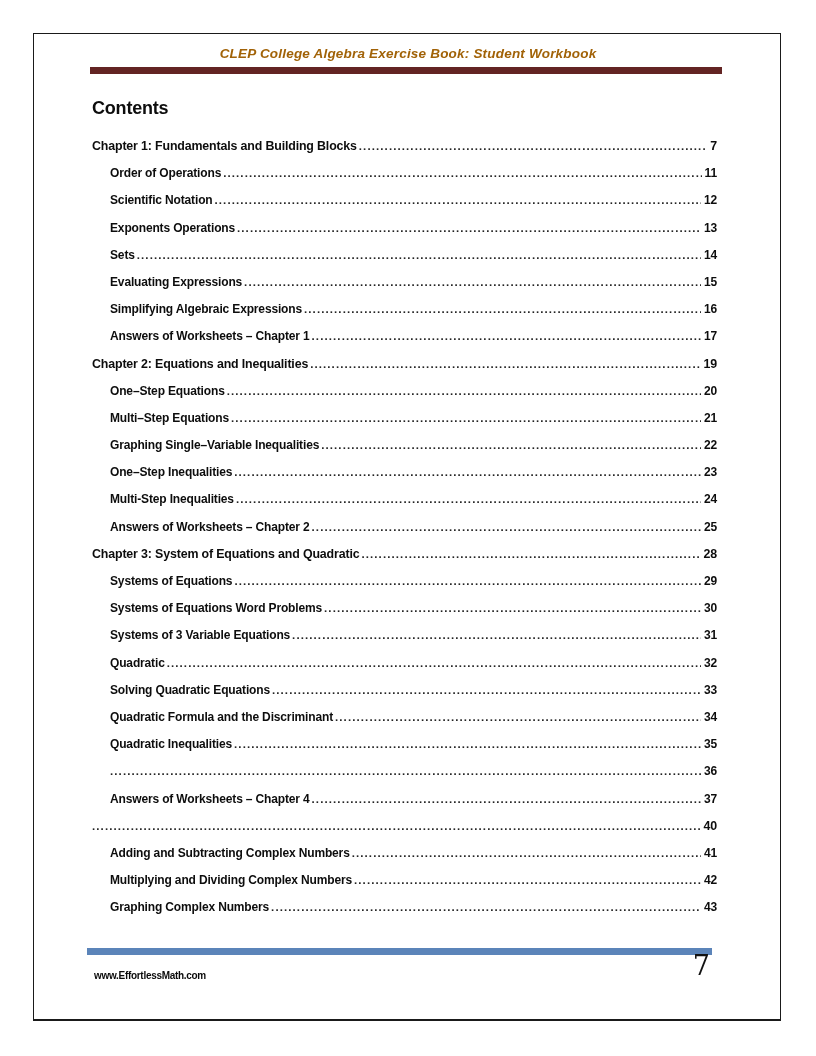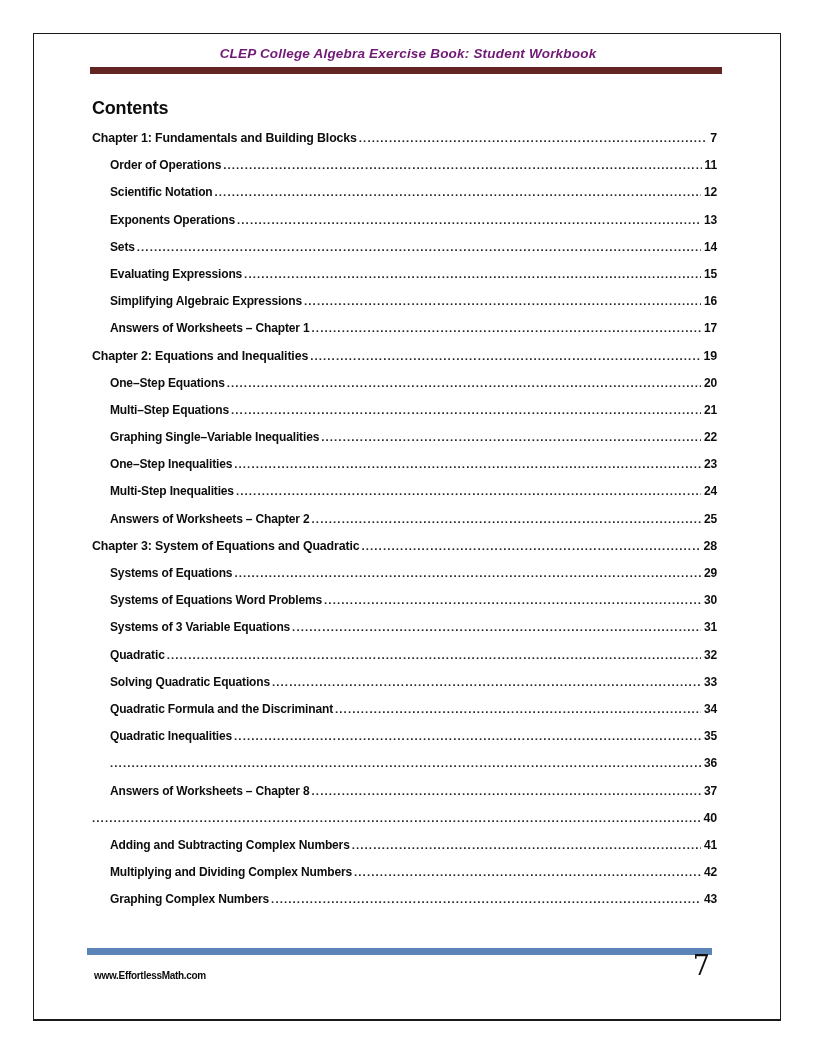--- a/index.html
+++ b/index.html
@@ -50,21 +50,21 @@
     left: 92px;
     top: 98px;
     font-size: 18px;
     font-weight: bold;
     letter-spacing: -0.2px;
     color: #0d0d0d;
   }
   .toc {
     position: absolute;
     left: 92px;
-    top: 125px;
+    top: 133px;
     width: 625px;
   }
   .toc-row {
     display: flex;
     align-items: baseline;
     height: 27.2px;
     line-height: 27.2px;
     font-size: 12px;
     font-weight: bold;
     letter-spacing: -0.15px;
@@ -122,21 +122,21 @@
     font-size: 27px;
     font-weight: normal;
     color: #111111;
   }
 </style>
 </head>
 <body>
 
 <div class="page-border"></div>
 
-<div class="header-title" style="color: #701a75;">CLEP College Algebra Exercise Book: Student Workbook</div>
+<div class="header-title" style="color: #a16207;">CLEP College Algebra Exercise Book: Student Workbook</div>
 
 <div class="header-rule" style="background: rgb(99, 36, 35);"></div>
 
 <div class="contents-heading">Contents</div>
 
 <div class="toc">
     <div class="toc-row chapter">
       <span class="toc-label">Chapter 1: Fundamentals and Building Blocks</span>
       <span class="toc-leader">................................................................................................................................................................................................................................................................................................................................................................................................................</span>
       <span class="toc-page">7</span>
@@ -249,21 +249,21 @@
     <div class="toc-row section">
       <span class="toc-label">Quadratic Inequalities</span>
       <span class="toc-leader">................................................................................................................................................................................................................................................................................................................................................................................................................</span>
       <span class="toc-page">35</span>
     </div>
     <div class="toc-row section">
       <span class="toc-leader">................................................................................................................................................................................................................................................................................................................................................................................................................</span>
       <span class="toc-page">36</span>
     </div>
     <div class="toc-row section">
-      <span class="toc-label">Answers of Worksheets – Chapter 8</span>
+      <span class="toc-label">Answers of Worksheets – Chapter 4</span>
       <span class="toc-leader">................................................................................................................................................................................................................................................................................................................................................................................................................</span>
       <span class="toc-page">37</span>
     </div>
     <div class="toc-row chapter">
       <span class="toc-leader">................................................................................................................................................................................................................................................................................................................................................................................................................</span>
       <span class="toc-page">40</span>
     </div>
     <div class="toc-row section">
       <span class="toc-label">Adding and Subtracting Complex Numbers</span>
       <span class="toc-leader">................................................................................................................................................................................................................................................................................................................................................................................................................</span>

